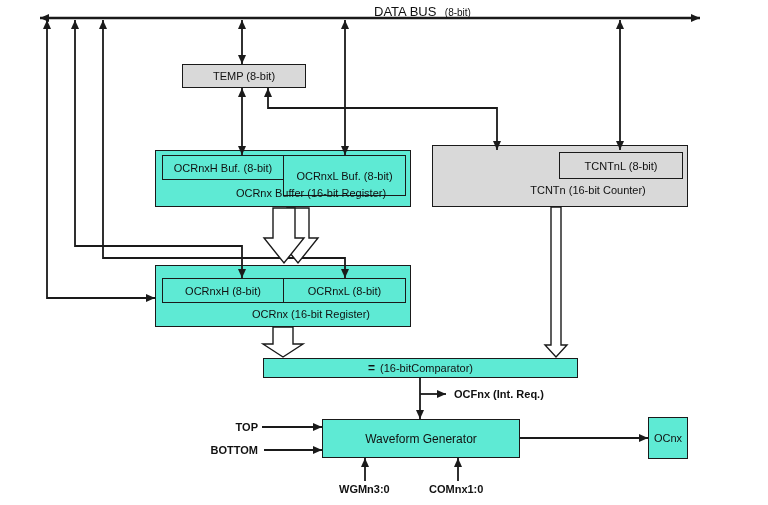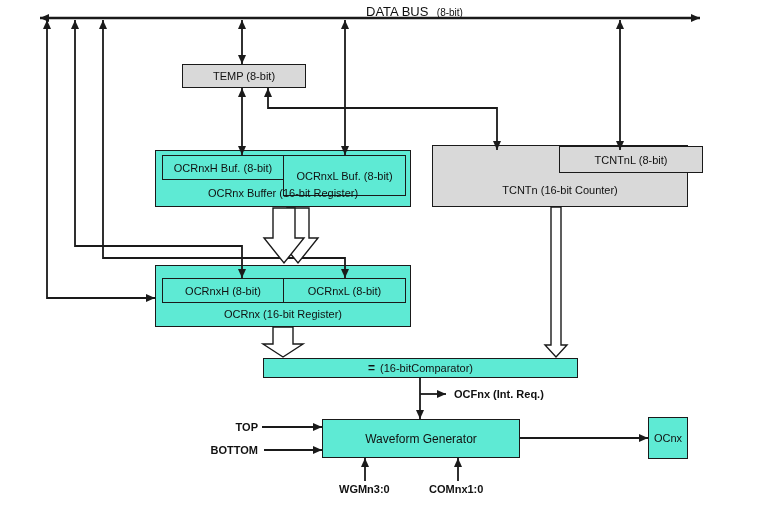--- a/index.html
+++ b/index.html
@@ -7,23 +7,23 @@
     position:relative; width:768px; height:505px; background:#ffffff;
     font-family:"Liberation Sans", sans-serif; color:#111; overflow:hidden;
   }
   .box {
     position:absolute; box-sizing:border-box;
     border:1px solid #1a1a1a; background:#5eead4;
     display:flex; align-items:center; justify-content:center;
     font-size:11px; white-space:nowrap;
   }
   .box.gray { background:var(--box-gray, #d9d9d9); }
-  .caption { position:absolute; font-size:11px; text-align:center; white-space:nowrap; }
+  .caption { position:absolute; font-size:11px; text-align:center; white-space:nowrap;padding-left:28px; }
   .freelabel { position:absolute; font-size:11px; white-space:nowrap;font-weight:bold; }
-  .buslabel { position:absolute; left:366px; top:2px; white-space:nowrap; }
+  .buslabel { position:absolute; left:374px; top:2px; white-space:nowrap; }
   .buslabel .main { font-size:13px; }
   .buslabel .note { font-size:10px; margin-left:4px; }
   .cmp-eq { font-weight:bold; font-size:12px; margin-right:5px; }
   .wg { font-size:12px; }
   svg.wires { position:absolute; left:0; top:0; pointer-events:none; }
 </style>
 </head>
 <body>
 
 <div class="stage">
@@ -35,21 +35,21 @@
   <div class="box" style="left:155px;top:150px;width:256px;height:57px"></div>
   <div class="box" style="left:162px;top:155px;width:122px;height:25px">
     <span>OCRnxH Buf. (8-bit)</span>
   </div>
   <div class="box" style="left:283px;top:155px;width:123px;height:41px">
     <span>OCRnxL Buf. (8-bit)</span>
   </div>
   <div class="caption" style="left:155px;top:187px;width:256px">OCRnx Buffer (16-bit Register)</div>
 
   <div class="box gray" style="left:432px;top:145px;width:256px;height:62px"></div>
-  <div class="box gray" style="left:559px;top:146px;width:144px;height:27px">
+  <div class="box gray" style="left:559px;top:152px;width:124px;height:27px">
     <span>TCNTnL (8-bit)</span>
   </div>
   <div class="caption" style="left:432px;top:184px;width:256px">TCNTn (16-bit Counter)</div>
 
   <div class="box" style="left:155px;top:265px;width:256px;height:62px"></div>
   <div class="box" style="left:162px;top:278px;width:122px;height:25px">
     <span>OCRnxH (8-bit)</span>
   </div>
   <div class="box" style="left:283px;top:278px;width:123px;height:25px">
     <span>OCRnxL (8-bit)</span>

